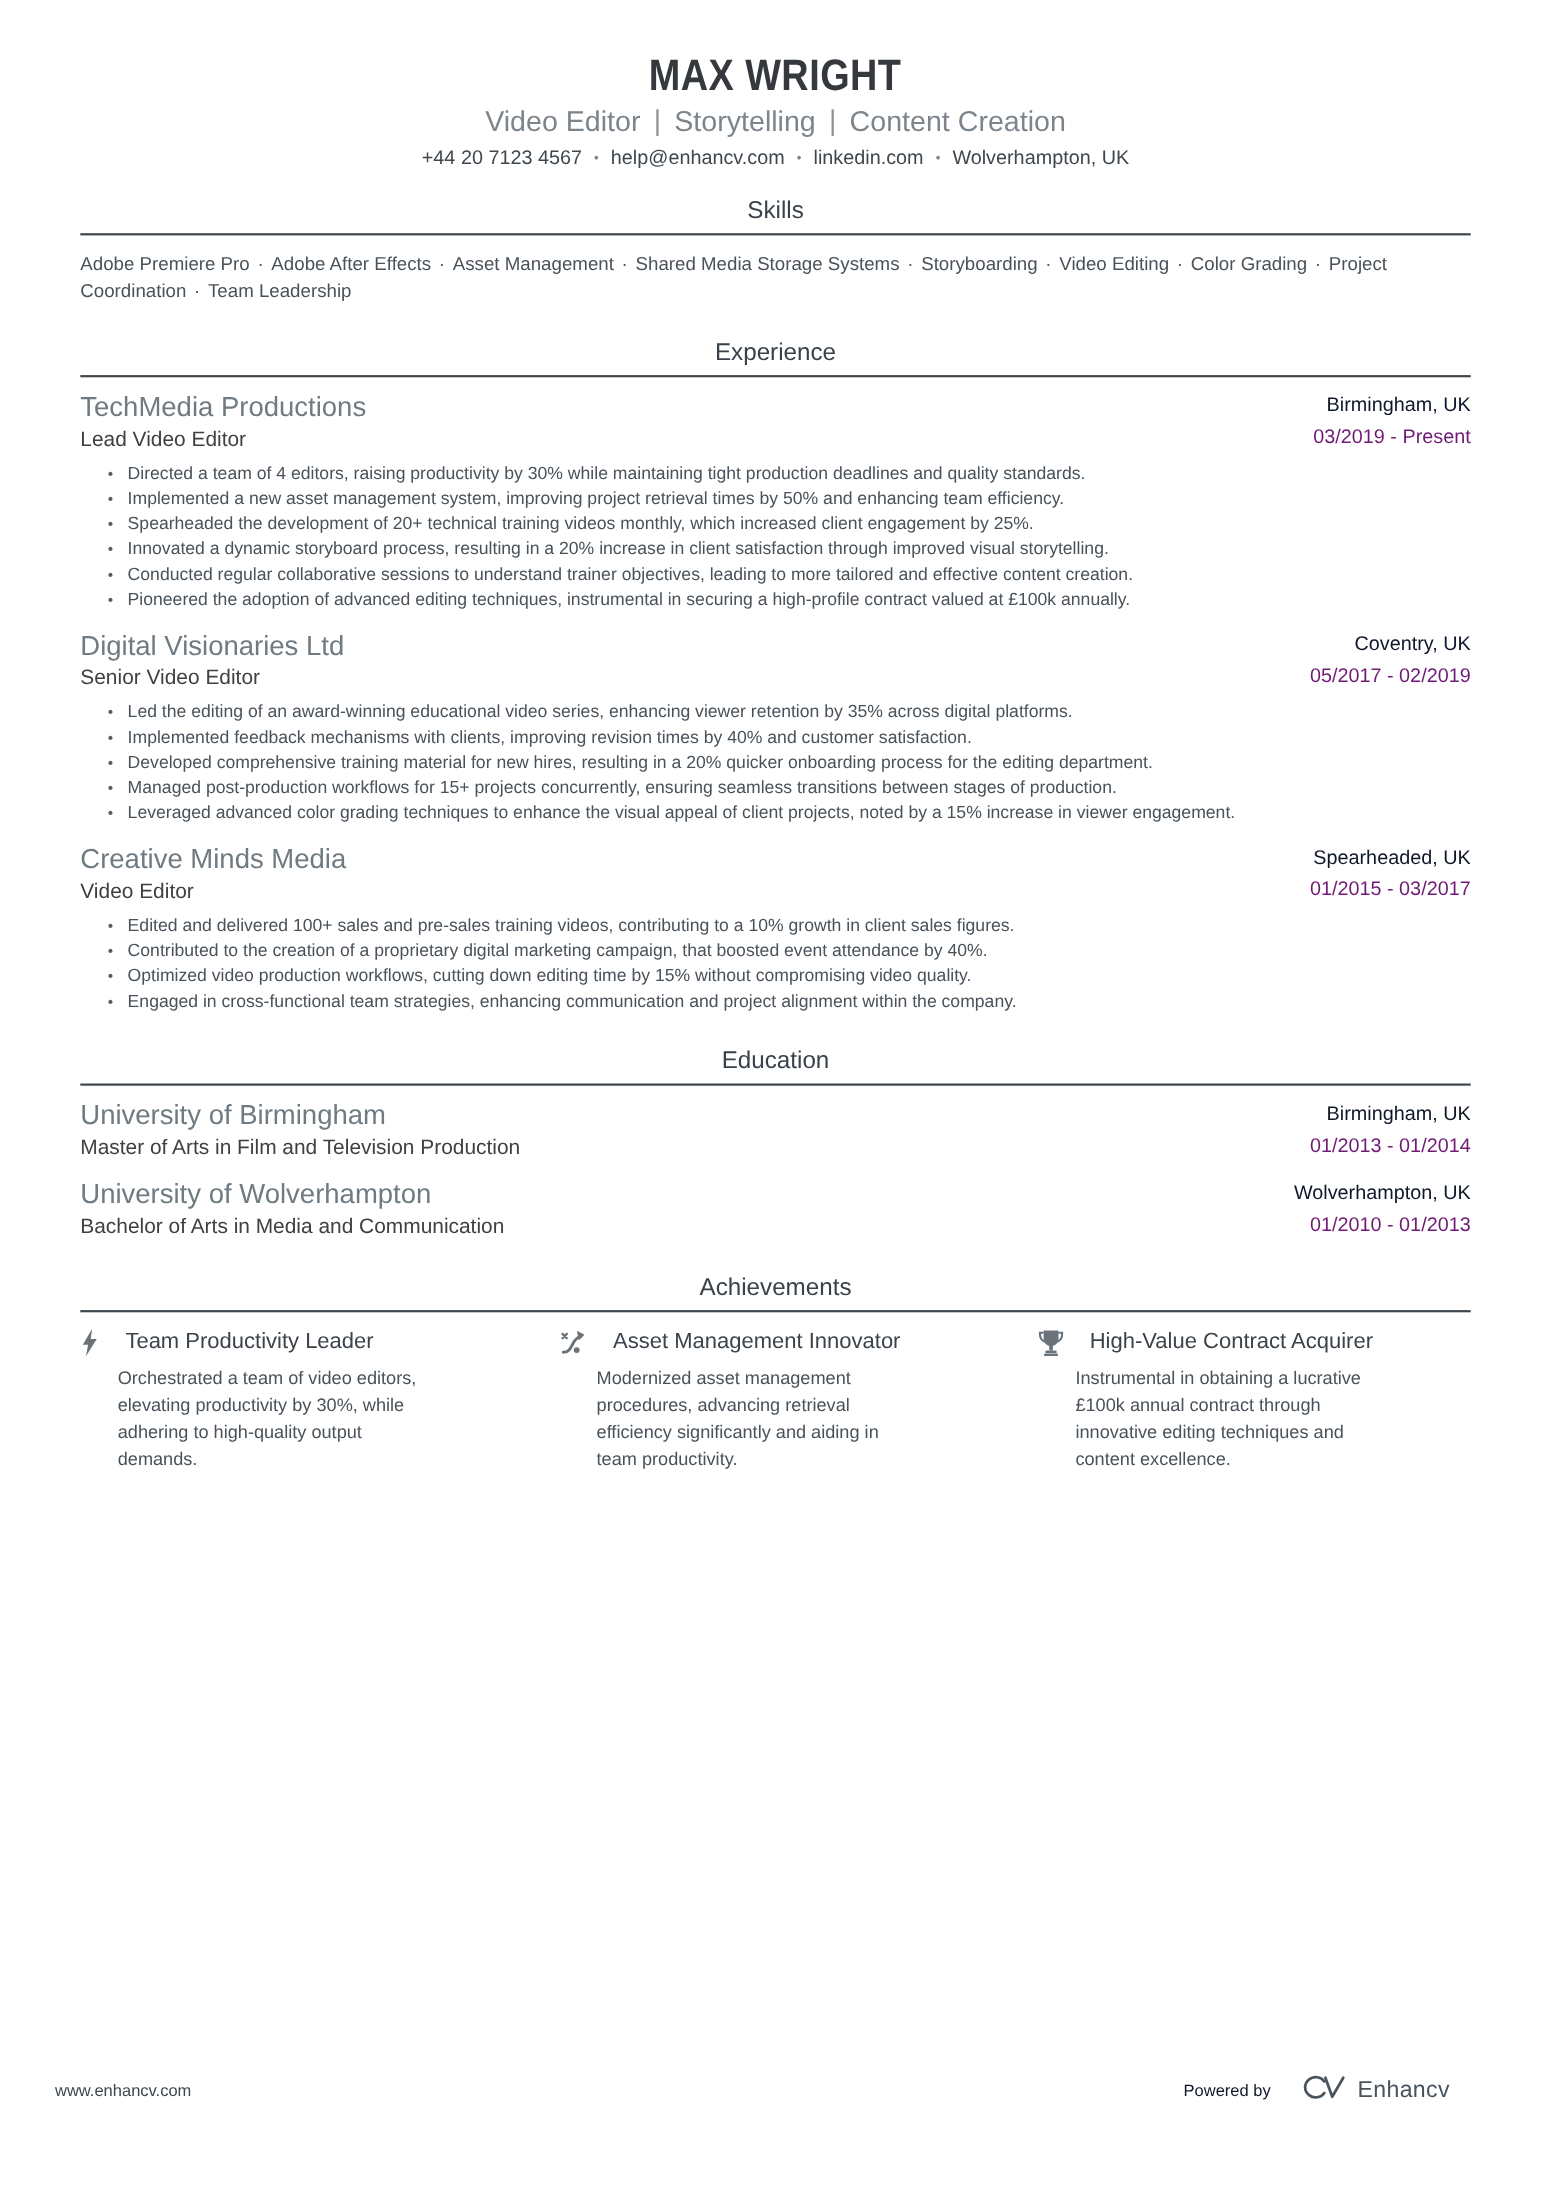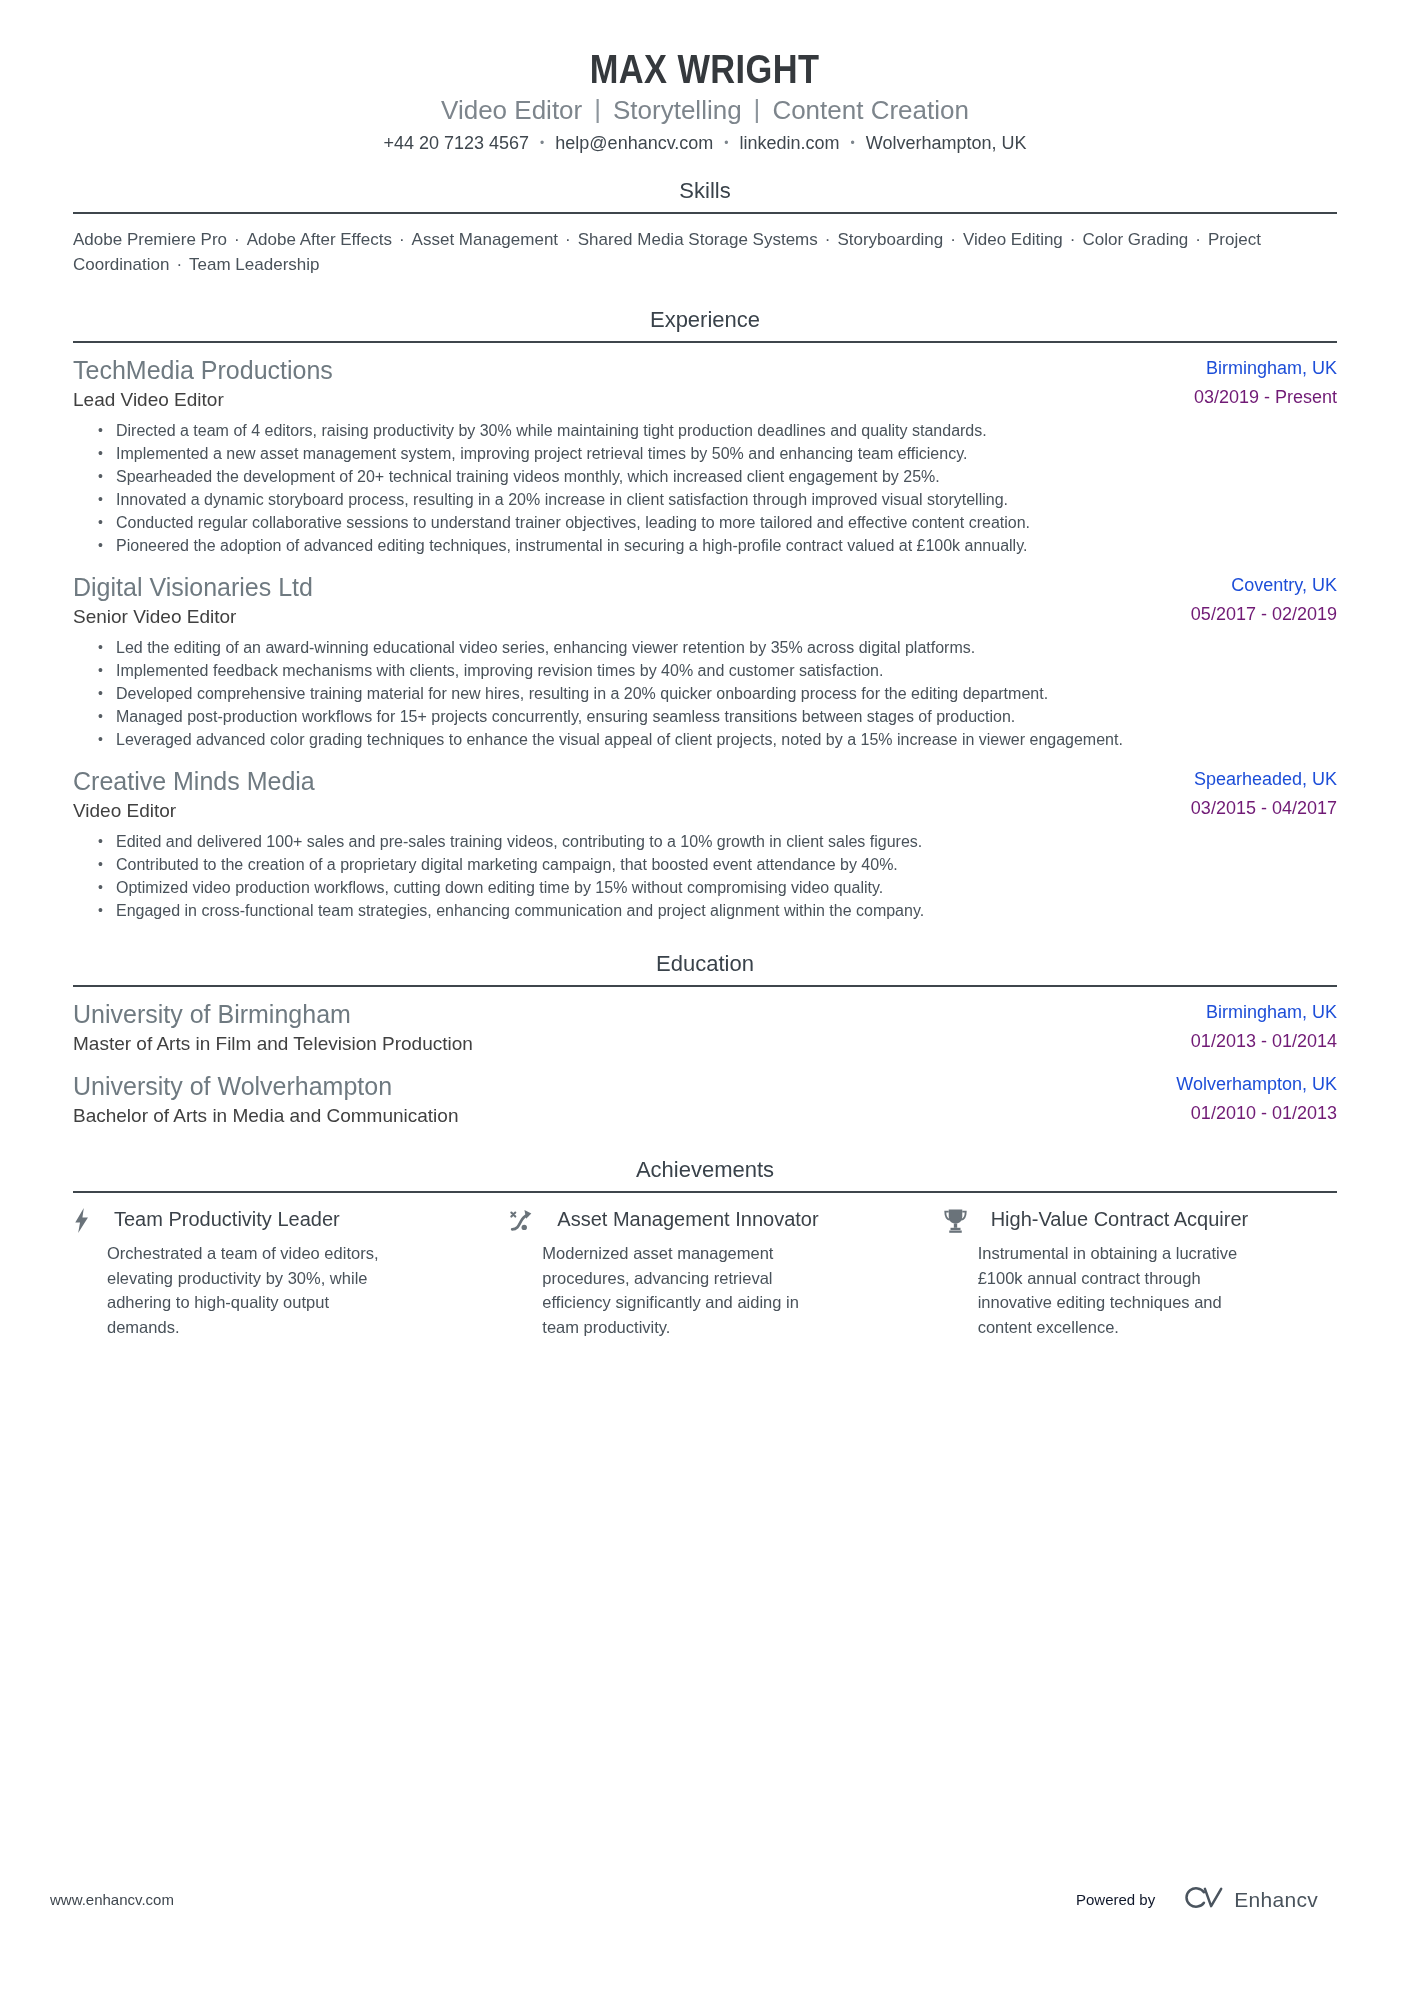--- a/index.html
+++ b/index.html
@@ -40,21 +40,21 @@
   .body-p { margin-top:13px; font-size:17px; line-height:25px; color:#49525a; }
   .skills-p .sep { color:#49525a; margin:0 7px; }
 
   
   .entry { margin-top:13px; }
   .entry + .entry { margin-top:17px; }
   .ehead { display:flex; justify-content:space-between; align-items:flex-start; }
   .company { font-size:25px; line-height:29px; font-weight:400; color:#6f7a81; }
   .role    { font-size:19px; line-height:23px; color:#404040; margin-top:3px; }
   .ehead-r { text-align:right; flex-shrink:0; padding-left:20px; }
-  .loc   { font-size:18px; line-height:25px; color:#1d4ed8; }
+  .loc   { font-size:18px; line-height:25px; color:#0f172a; }
   .dates { font-size:18px; line-height:23px; color:#701a75; margin-top:5px; }
   ul.bullets { list-style:none; margin:9px 0 0 24px; }
   ul.bullets li {
     position:relative; padding-left:19px;
     font-size:16px; line-height:21px; color:#49525a; margin-bottom:2px;
   }
   ul.bullets li::before {
     content:"•"; position:absolute; left:1px; top:0;
     color:#555c62; font-size:14px;
   }
@@ -148,21 +148,21 @@
     </div>
 
     <div class="entry">
       <div class="ehead">
         <div>
           <div class="company">Creative Minds Media</div>
           <div class="role">Video Editor</div>
         </div>
         <div class="ehead-r">
           <div class="loc">Spearheaded, UK</div>
-          <div class="dates">03/2015 - 04/2017</div>
+          <div class="dates">01/2015 - 03/2017</div>
         </div>
       </div>
       <ul class="bullets">
         <li>Edited and delivered 100+ sales and pre-sales training videos, contributing to a 10% growth in client sales figures.</li>
         <li>Contributed to the creation of a proprietary digital marketing campaign, that boosted event attendance by 40%.</li>
         <li>Optimized video production workflows, cutting down editing time by 15% without compromising video quality.</li>
         <li>Engaged in cross-functional team strategies, enhancing communication and project alignment within the company.</li>
       </ul>
     </div>
   </section>

